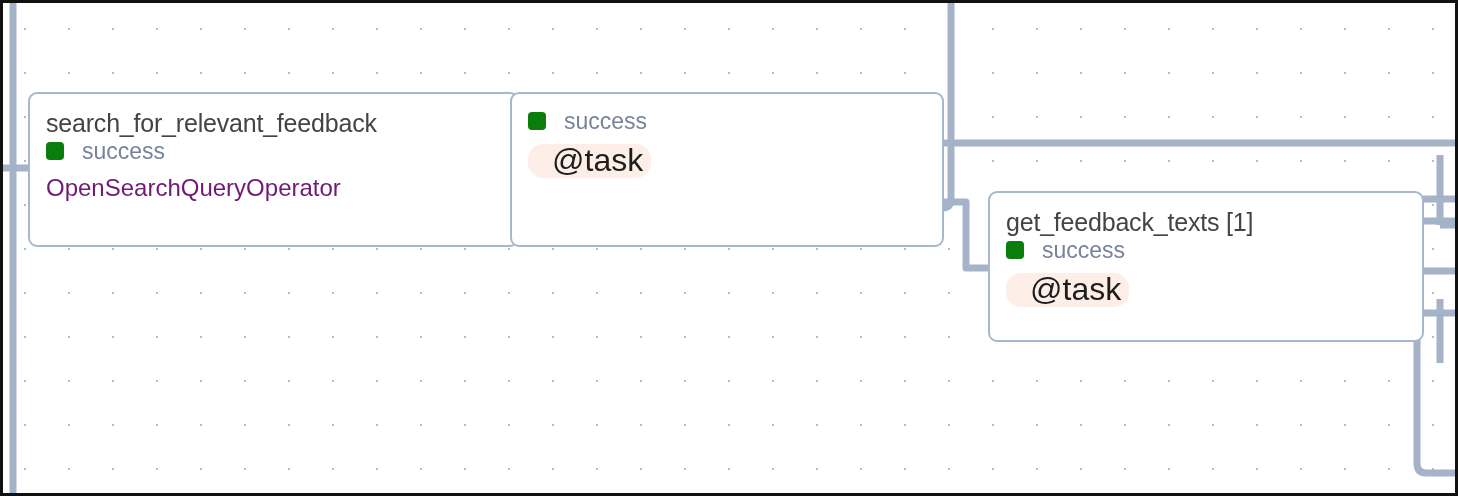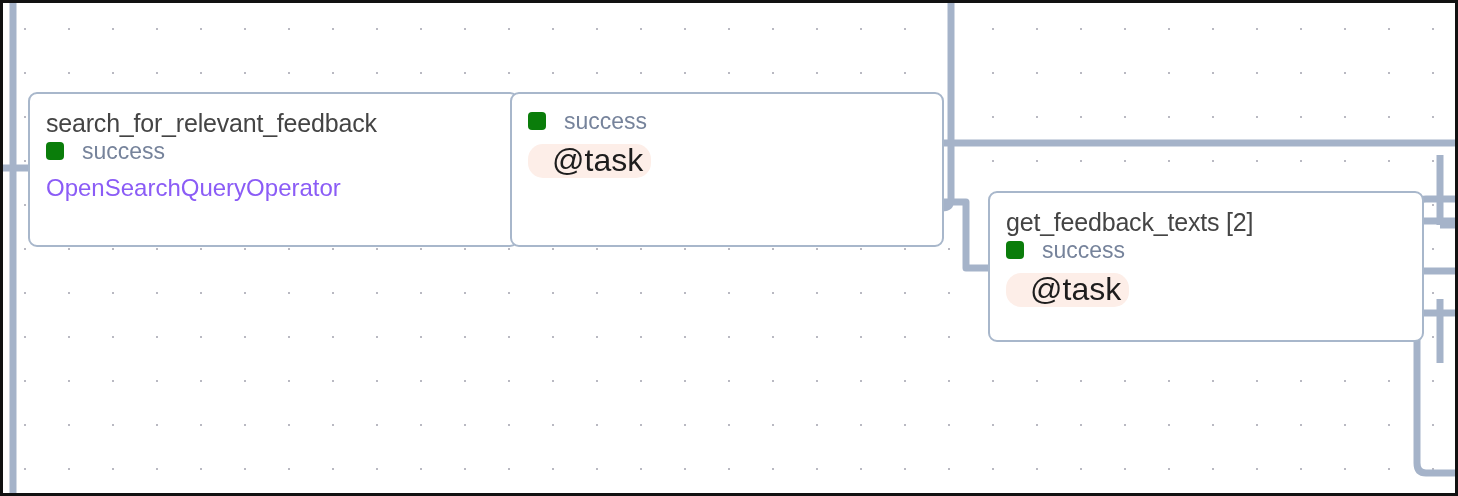--- a/index.html
+++ b/index.html
@@ -88,21 +88,21 @@
     line-height: 26px;
     margin-left: 18px;
     white-space: nowrap;
   }
 
   .node-meta {
     margin-top: 10px;
   }
 
   .operator-text {
-    color: #8b5cf6;
+    color: #701a75;
     font-size: 24px;
     line-height: 28px;
     white-space: nowrap;
   }
 
   .task-badge {
     display: inline-block;
     background: #fdeee8;
     color: #1d1d1d;
     font-size: 32px;
@@ -179,21 +179,21 @@
         <span class="status-label">success</span>
       </div>
       <div class="node-meta">
         <span class="task-badge">@task</span>
       </div>
     </div>
   </div>
 
   <div class="node" id="node-get-feedback-texts">
     <div class="node-inner">
-      <div class="node-title">get_feedback_texts [2]</div>
+      <div class="node-title">get_feedback_texts [1]</div>
       <div class="node-status">
         <span class="status-dot" style="background:#0a7d0a"></span>
         <span class="status-label">success</span>
       </div>
       <div class="node-meta">
         <span class="task-badge">@task</span>
       </div>
     </div>
   </div>
 

